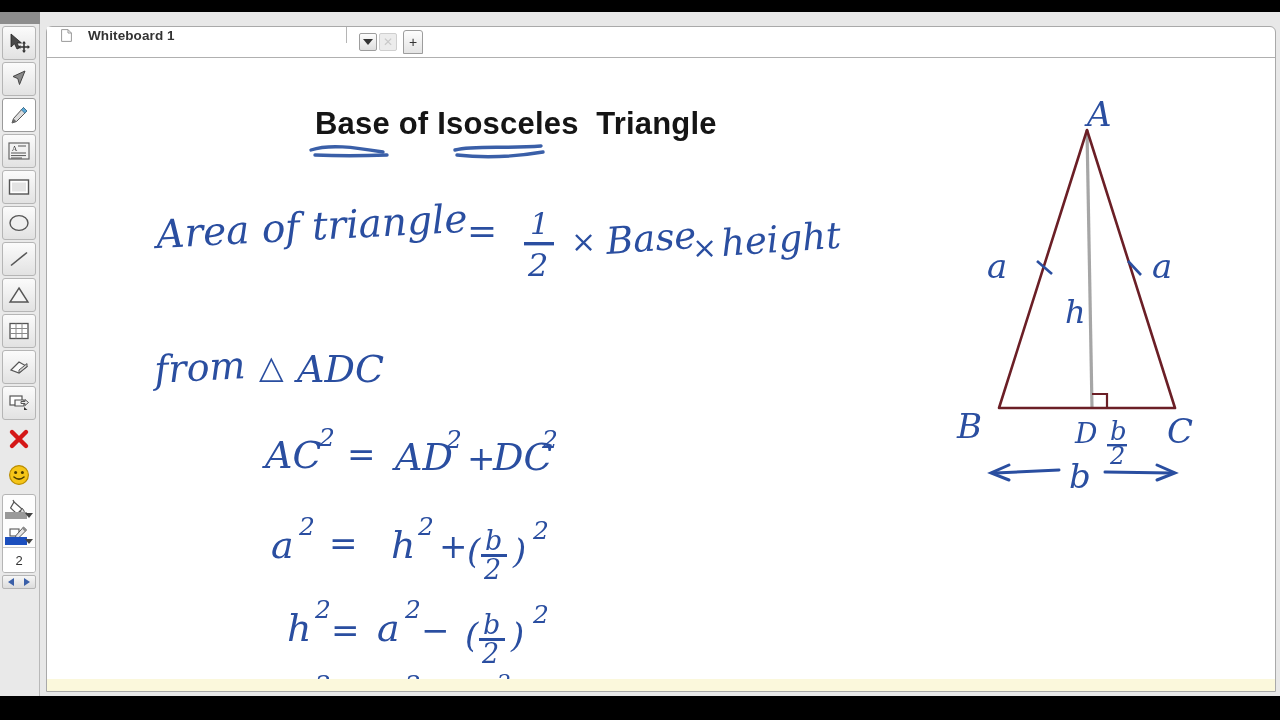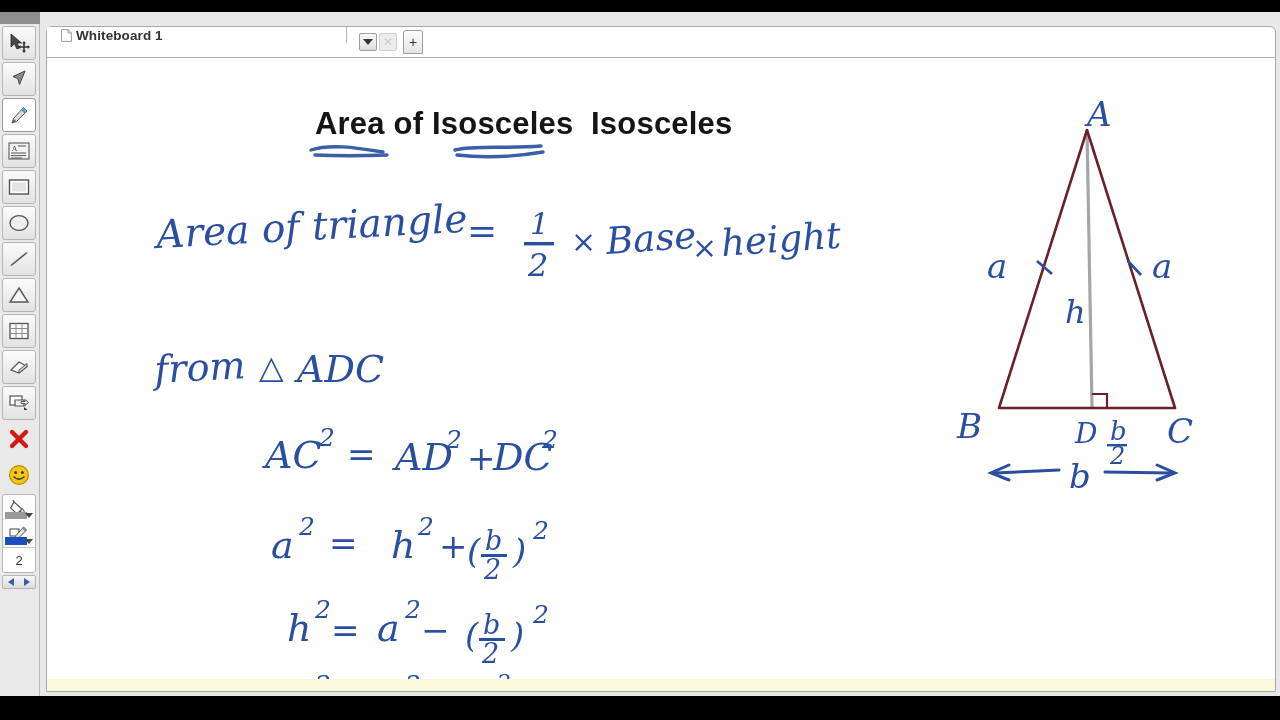--- a/index.html
+++ b/index.html
@@ -76,21 +76,21 @@
   }
   .tabstrip {
     position:absolute; left:0; top:0; height:30px; width:100%;
     box-sizing:border-box;
   }
   .tab {
     position:absolute; left:0; top:0; height:16px; width:300px;
     background:#fff;
     border-right:1px solid #b5b5b5;
     box-sizing:border-box;
-    display:flex; align-items:center; gap:4px; padding-left:14px;
+    display:flex; align-items:center; gap:16px; padding-left:14px;
   }
   .tab-title { font-size:13.5px; font-weight:bold; color:#333; letter-spacing:.1px;}
   .page-icon { width:11px;height:13px;flex:none; }
   .tabbtns { position:absolute; left:312px; top:3px; display:flex; gap:2px; align-items:center; }
   .sqbtn {
     width:18px;height:18px;
     background:linear-gradient(#fdfdfd,#dedede);
     border:1px solid #9d9d9d;border-radius:2px;box-sizing:border-box;
     display:flex;align-items:center;justify-content:center;
   }
@@ -284,21 +284,21 @@
             <span>+</span>
           </div>
         </div>
         <div class="tab-underline"></div>
       </div>
 
       <div class="scroll-stub"></div>
 
       <div class="canvas">
 
-        <div class="title">Area of Isosceles  Isosceles</div>
+        <div class="title">Base of Isosceles  Triangle</div>
 
         <svg class="ink" style="left:258px; top:72px;" width="290" height="34">
           <g fill="none" stroke="#3a5fa8" stroke-width="3.4" stroke-linecap="round">
             <path d="M6 20 C24 14, 48 17, 78 22"></path>
             <path d="M10 25 C32 26, 56 26, 82 25"></path>
           </g>
           <g fill="none" stroke="#3a5fa8" stroke-width="3.4" stroke-linecap="round">
             <path d="M150 20 C170 15, 200 19, 236 16"></path>
             <path d="M152 25 C178 28, 208 27, 238 22"></path>
           </g>

